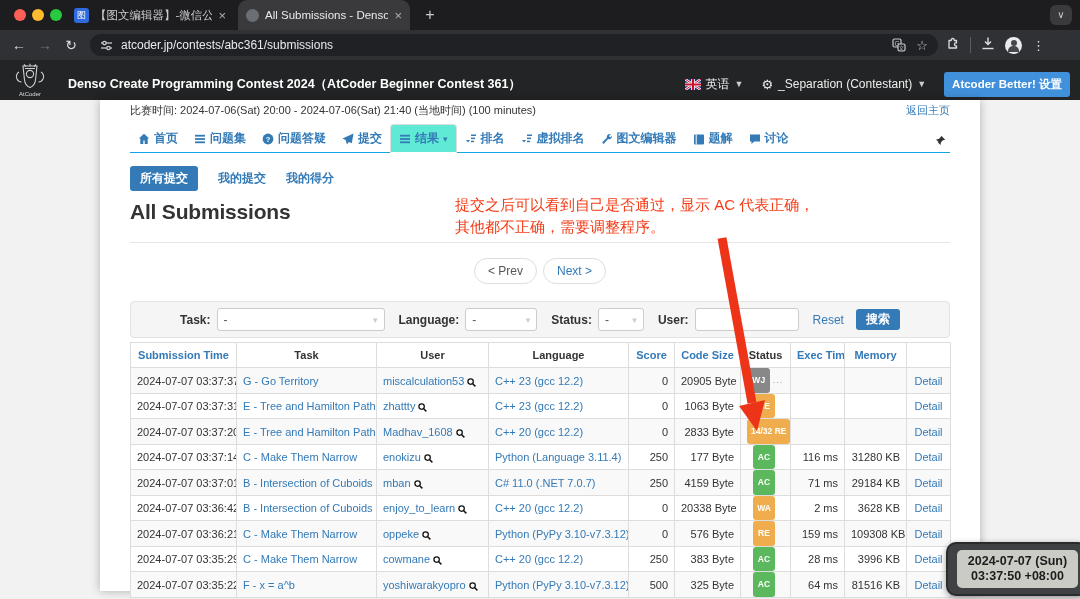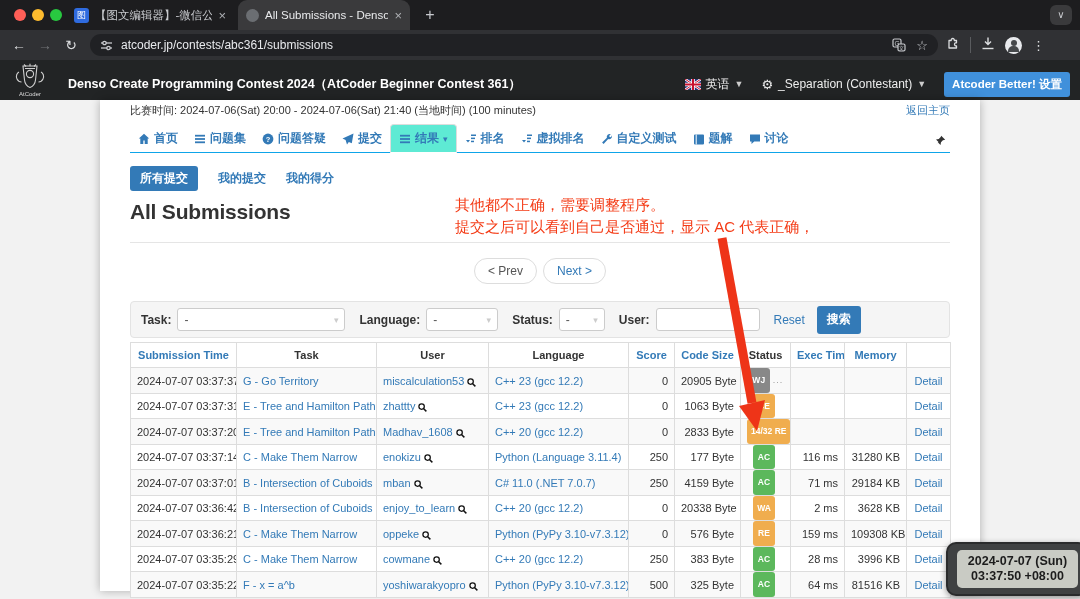--- a/index.html
+++ b/index.html
@@ -68,28 +68,28 @@
   .annotation { position:absolute; left:325px; top:-6px; width:440px; color:#f43b16; font-size:15px; line-height:22px; white-space:nowrap; }
 
   hr.rule { border:none; border-top:1px solid #e5e5e5; margin-top:18px; }
 
   .pagination { display:flex; justify-content:center; gap:6px; margin-top:15px; }
   .pagebtn { border:1px solid #ddd; background:#fff; border-radius:15px; font-size:12px; padding:5px 13px; text-decoration:none; }
   .pagebtn.prev { color:#555; }
   .pagebtn.next { color:#337ab7; }
 
   .filter-panel { margin-top:17px; height:37px; background:#f5f5f5; border:1px solid #e3e3e3; border-radius:4px;
-                  display:flex; align-items:center; padding:0 10px; gap:6px; font-size:12px; color:#333; }
+                  display:flex; align-items:center; padding:0 10px; gap:6px; font-size:12px; color:#333;justify-content:center; }
   .flabel { font-weight:bold; white-space:nowrap; }
   .fselect { height:23px; background:#fff; border:1px solid #ccc; border-radius:3px; display:flex; align-items:center;
              justify-content:space-between; padding:0 6px; color:#555; }
   .fs-task{ width:168px; margin-right:8px; } .fs-lang{ width:72px; margin-right:8px; } .fs-status{ width:46px; margin-right:8px; }
   .finput { width:104px; height:23px; background:#fff; border:1px solid #ccc; border-radius:3px; margin-right:8px; }
   .reset-link { color:#337ab7; text-decoration:none; margin-right:6px; }
-  .search-btn { background:#337ab7; color:#fff; border:none; border-radius:3px; font-size:12px; height:28px; padding:0 10px; font-weight:bold; }
+  .search-btn { background:#337ab7; color:#fff; border:none; border-radius:3px; font-size:12px; height:21px; padding:0 10px; font-weight:bold; }
 
   table.subs { margin-top:4px; width:820px; border-collapse:collapse; table-layout:fixed; font-size:11px; }
   table.subs th, table.subs td { border:1px solid #ddd; height:25.4px; padding:0 6px; overflow:hidden; white-space:nowrap; }
   table.subs th { font-size:11px; color:#333; text-align:center; background:#fff; }
   table.subs th.sortable { color:#337ab7;margin-top:48px; }
   tbody tr:nth-child(odd) { background:#f9f9f9; }
   td.c-time { color:#333; }
   td a { color:#337ab7; text-decoration:none; }
   td.c-score, td.c-size, td.c-exec, td.c-mem { text-align:right; color:#333; }
   td.c-status, td.c-detail { text-align:center; }
@@ -276,21 +276,21 @@
                 <rect x="6" y="4.6" width="4" height="1.5"></rect>
                 <rect x="6" y="7.7" width="3" height="1.5"></rect>
               </g>
             </svg>
           <span>虚拟排名</span>
           </a>
         <a class="nav-item" href="#">
           <svg width="12" height="12" viewBox="0 0 12 12">
               <path d="M10.8 2.2a2.9 2.9 0 0 1-3.6 3.9L2.6 10.9 1.1 9.4l4.8-4.6a2.9 2.9 0 0 1 3.9-3.6L8 3l.9 1.1 1.2.1z" fill="currentColor"></path>
             </svg>
-          <span>自定义测试</span>
+          <span>图文编辑器</span>
           </a>
         <a class="nav-item" href="#">
           <svg width="12" height="12" viewBox="0 0 12 12">
               <path d="M2 1.5h8a1 1 0 0 1 1 1v8a1 1 0 0 1-1 1H2a1.2 1.2 0 0 1-1-1v-8a1 1 0 0 1 1-1z" fill="currentColor"></path>
               <path d="M3.2 1.5v10" stroke="#fff" stroke-width="1"></path>
             </svg>
           <span>题解</span>
           </a>
         <a class="nav-item" href="#">
           <svg width="12" height="12" viewBox="0 0 12 12">
@@ -307,22 +307,22 @@
 
       <div class="subtabs">
         <a class="subtab active" href="#">所有提交</a>
         <a class="subtab" href="#">我的提交</a>
         <a class="subtab" href="#">我的得分</a>
       </div>
 
       <div class="headrow">
         <h1 class="page-title">All Submissions</h1>
         <div class="annotation">
+          <div>提交之后可以看到自己是否通过，显示 AC 代表正确，</div>
           <div>其他都不正确，需要调整程序。</div>
-          <div>提交之后可以看到自己是否通过，显示 AC 代表正确，</div>
         </div>
       </div>
 
       <hr class="rule">
 
       <div class="pagination">
         <a class="pagebtn prev" href="#">&lt; Prev</a>
         <a class="pagebtn next" href="#">Next &gt;</a>
       </div>
 

